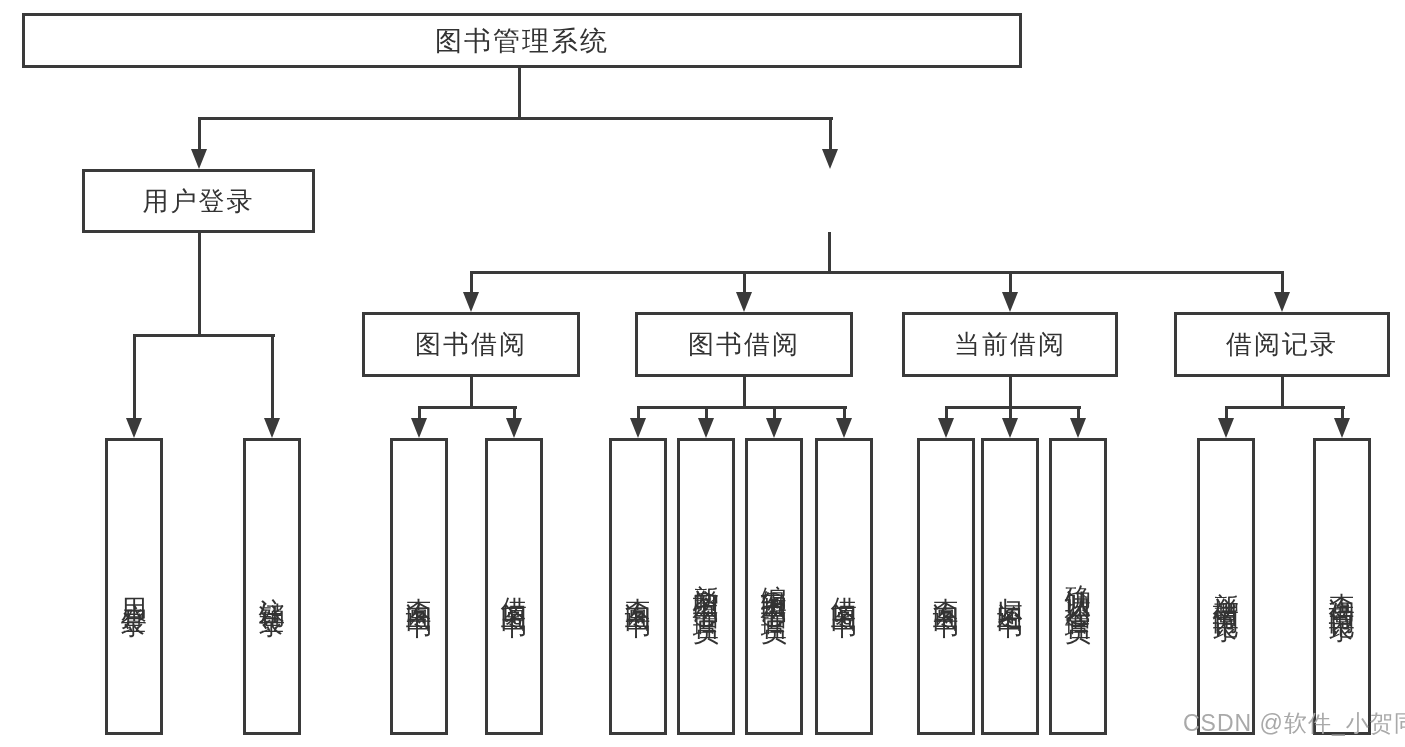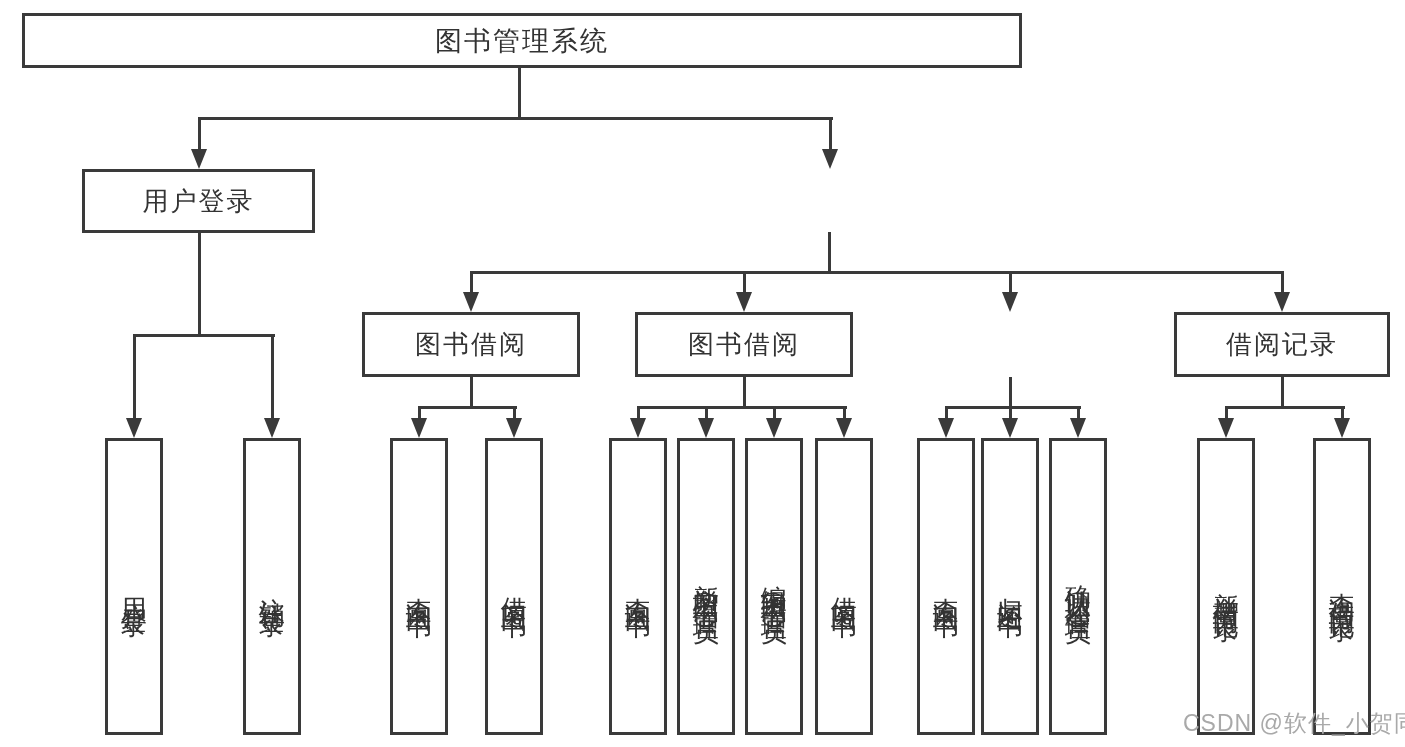--- a/index.html
+++ b/index.html
@@ -128,20 +128,23 @@
   <div class="box" style="left:82px;top:169px;width:233px;height:64px;">
     <span class="h-label">用户登录</span>
   </div>
 
   <div class="box" style="left:362px;top:312px;width:218px;height:65px;">
     <span class="h-label">图书借阅</span>
   </div>
   <div class="box" style="left:635px;top:312px;width:218px;height:65px;">
     <span class="h-label">图书借阅</span>
   </div>
+  <div class="box" style="left:902px;top:312px;width:216px;height:65px;">
+    <span class="h-label">当前借阅</span>
+  </div>
   <div class="box" style="left:1174px;top:312px;width:216px;height:65px;font-family:Liberation Mono, monospace;">
     <span class="h-label">借阅记录</span>
   </div>
 
   <div class="box" style="left:105px;top:438px;width:58px;height:297px;">
     <span class="v-label">用户登录</span>
   </div>
   <div class="box" style="left:243px;top:438px;width:58px;height:297px;">
     <span class="v-label">注销登录</span>
   </div>

